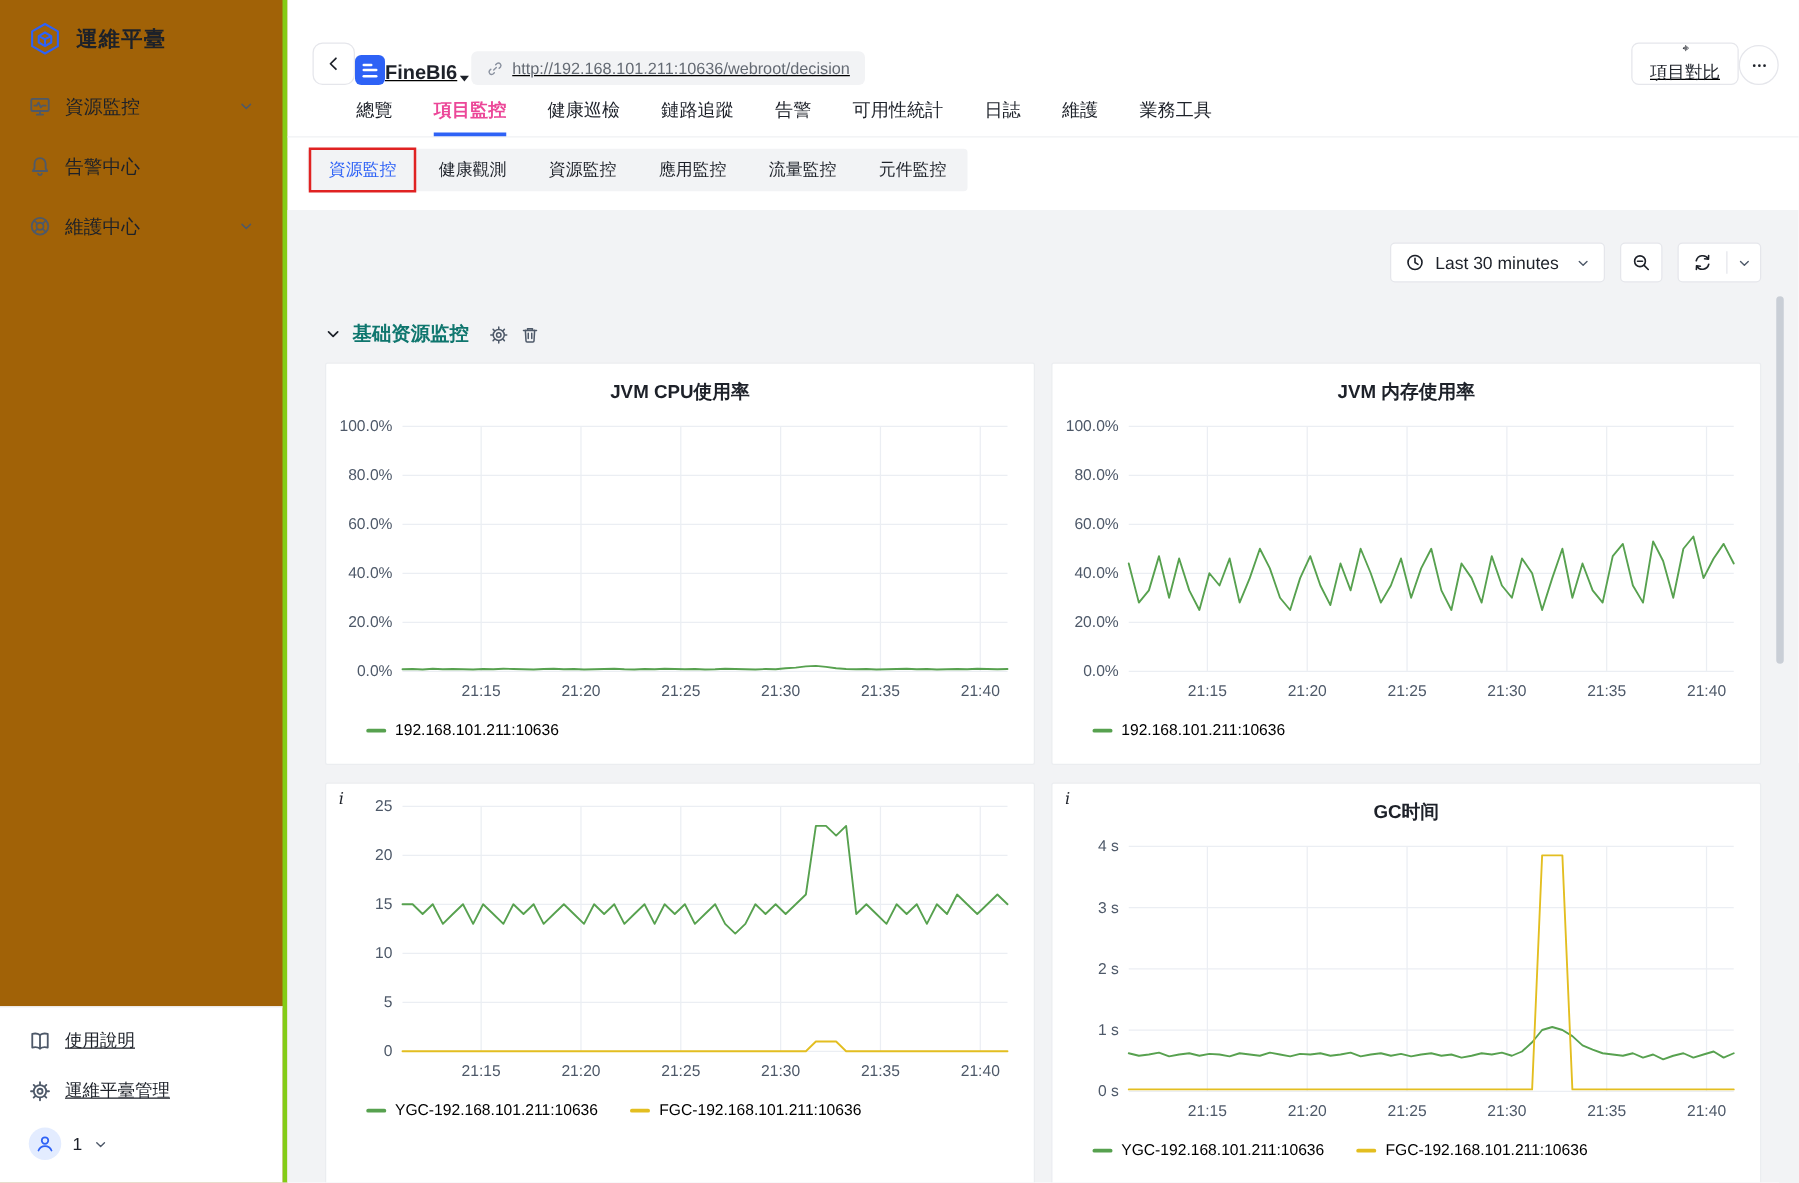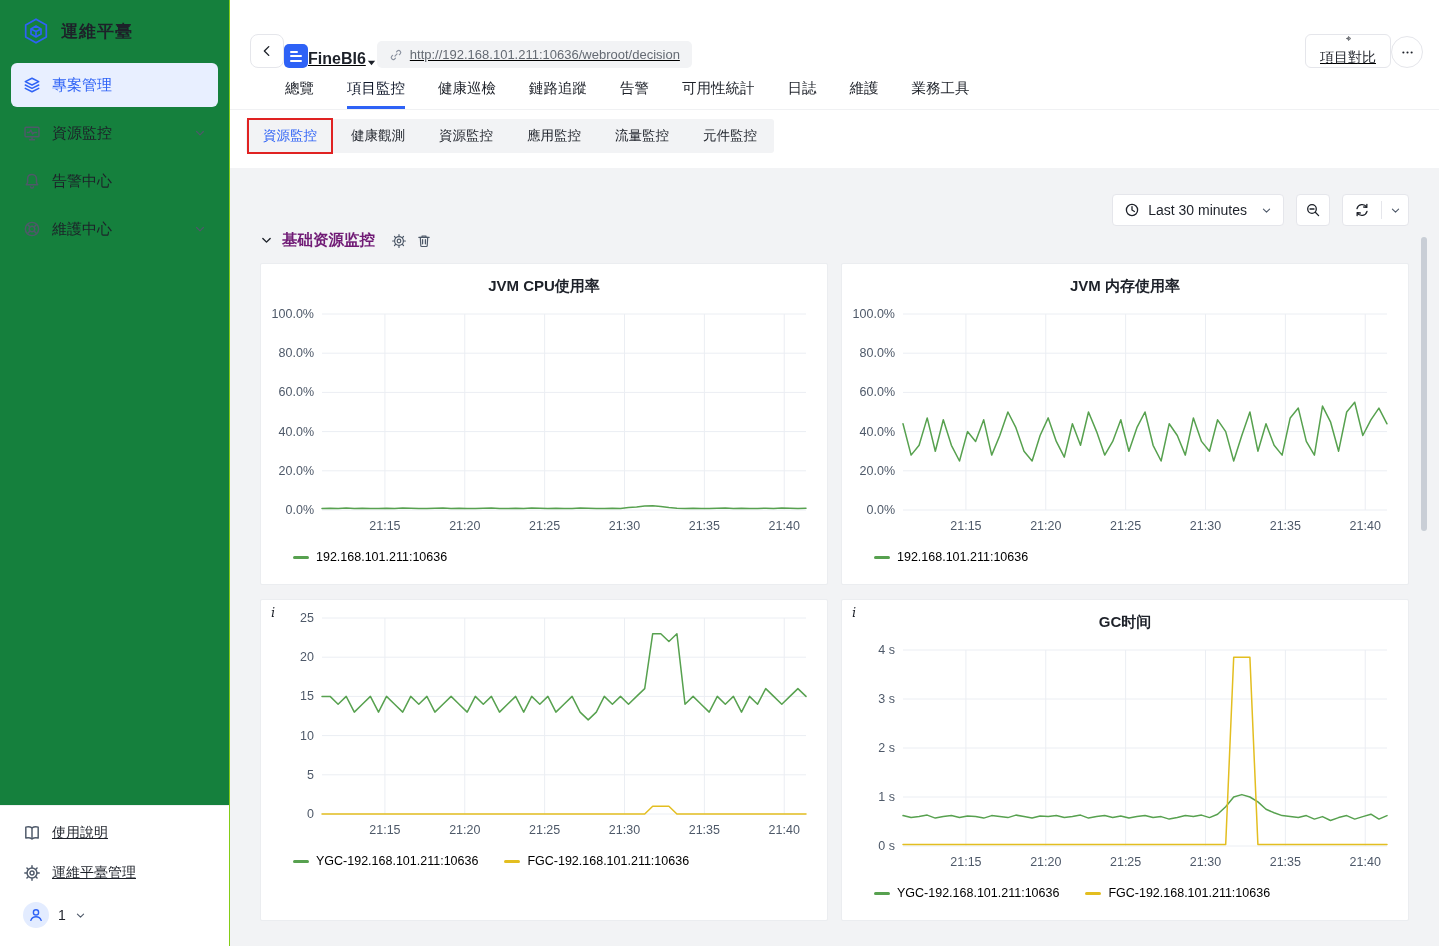--- a/index.html
+++ b/index.html
@@ -1,21 +1,21 @@
 <!DOCTYPE html>
 <html><head>
 <meta charset="utf-8">
 <style>
   * { box-sizing: border-box; margin: 0; padding: 0; }
   html,body { width:100%; height:100%; }
   body { font-family:"Liberation Sans","DejaVu Sans",sans-serif; background:#e9eaee; }
   .app { position:relative; width:1439px; height:946px; background:#fff; overflow:hidden; }
 
   
-  .sidebar { position:absolute; left:0; top:0; width:230px; height:100%; background:#15803d; border-right:1px solid #84cc16; }
+  .sidebar { position:absolute; left:0; top:0; width:230px; height:100%; background:#a16207; border-right:4px solid #84cc16; }
   .sb-header { display:flex; align-items:center; gap:11px; padding:17px 20px 14px 22px; }
   .sb-title { font-size:17px; font-weight:700; color:#1d2129; letter-spacing:1px; }
   .sb-menu { padding:4px 11px 0; }
   .sb-item { display:flex; align-items:center; gap:11px; height:44px; padding:0 12px; border-radius:6px;
              font-size:15px; color:#1d2129; cursor:pointer; margin-bottom:4px; }
   .sb-item .sb-icon { display:flex; color:#4e5969; }
   .sb-item.active { background:#e8efff; color:#2e62f6; font-weight:500; }
   .sb-item.active .sb-icon { color:#2e62f6; }
   .sb-chevron { margin-left:auto; color:#4e5969; display:flex; }
   .sb-footer { position:absolute; bottom:0; left:0; right:0; border-top:1px solid #eff0f2; padding:8px 11px 10px; background:#fff; }
@@ -40,41 +40,41 @@
   .url-chip { display:flex; align-items:center; gap:7px; height:27px; background:#f2f3f5; border-radius:5px;
               padding:0 12px; font-size:13px; color:#646a73; cursor:pointer; }
   .spacer { flex:1; }
   .btn { display:flex; align-items:center; gap:7px; height:34px; padding:0 14px; background:#fff;
          border:1px solid #e5e6eb; border-radius:6px; font-size:14px; color:#1d2129; cursor:pointer;
          font-family:inherit;flex-direction:column; }
 
   .tabs { display:flex; gap:33px; padding-left:55px; height:42px; border-bottom:1px solid #f0f1f3; flex:0 0 auto; }
   .tab { display:flex; align-items:center; font-size:14.5px; color:#1d2129; cursor:pointer;
          border-bottom:3px solid transparent; padding-top:2px; }
-  .tab.active { color:#0f172a; border-bottom-color:#2e62f6; font-weight:400; }
+  .tab.active { color:#ec4899; border-bottom-color:#2e62f6; font-weight:700; }
 
   .subtab-wrap { padding:9px 16px 15px; flex:0 0 auto; }
   .subtabs { display:inline-flex; background:#f2f3f5; border-radius:3px; }
   .subtab { position:relative; line-height:34px; padding:0 17px; font-size:13.5px; color:#1d2129; cursor:pointer; }
   .subtab.active { color:#2e62f6; font-weight:500; }
   .annotation-box { position:absolute; inset:-1px 1px; border:2px solid #e02222; pointer-events:none; }
 
   .content { flex:1; background:#f2f3f5; padding:0 30px; overflow:hidden; }
   .toolbar { display:flex; justify-content:flex-end; align-items:center; gap:12px; margin-top:26px; }
   .control { display:flex; align-items:center; gap:8px; height:32px; background:#fff; border:1px solid #e5e6eb;
              border-radius:4px; padding:0 11px; font-size:14px; color:#1d2129; cursor:pointer; }
   .tool-sq { width:34px; height:32px; border-radius:4px; }
   .split { display:flex; align-items:center; height:32px; background:#fff; border:1px solid #e5e6eb; border-radius:4px; }
   .split button { border:none; background:none; height:100%; display:flex; align-items:center; justify-content:center;
                   cursor:pointer; color:#1d2129; }
   .split .seg-main { width:38px; }
   .split .seg-caret { width:26px; }
   .split .divider { width:1px; height:18px; background:#e5e6eb; }
 
-  .section-head { display:flex; align-items:center; gap:9px; margin-top:4px; color:#701a75;font-family:Liberation Serif, serif; }
+  .section-head { display:flex; align-items:center; gap:9px; margin-top:31px; color:#0f766e;font-family:Liberation Serif, serif; }
   .sec-title { font-size:15.5px; font-weight:700; }
   .sec-icon { display:flex; color:#4e5969; cursor:pointer; }
   .collapse-caret { display:flex; color:#1d2129; cursor:pointer; }
 
   .grid { margin-top:12px; display:grid; grid-template-columns:568px 568px; column-gap:13px; row-gap:14px; }
   .panel { position:relative; width:568px; height:322px; background:#fff; border:1px solid #ebedf0; border-radius:2px; }
   .panel-title { margin-top:13px; text-align:center; font-size:15px; font-weight:700; color:#1d2129; }
   .chart-svg { display:block; margin:2px auto 0; }
   .legend { display:flex; gap:26px; align-items:center; padding-left:32px; margin-top:2px; }
   .legend-item { display:flex; align-items:center; gap:7px; font-size:12.5px; color:#000000; cursor:pointer; }
@@ -97,30 +97,20 @@
         <svg width="28" height="28" viewBox="0 0 28 28" fill="none" stroke="#2e62f6" stroke-width="1.7" stroke-linejoin="round">
           <path d="M14 2.2 L24.3 8.1 V19.9 L14 25.8 L3.7 19.9 V8.1 Z"></path>
           <path d="M14 9 L19 11.9 V17 L14 19.9 L9 17 V11.9 Z"></path>
           <path d="M14 19.9 V14.4 M14 14.4 L9 11.9 M14 14.4 L19 11.9"></path>
         </svg>
       </span>
       <span class="sb-title">運維平臺</span>
     </div>
 
     <nav class="sb-menu">
-      <div class="sb-item active">
-        <span class="sb-icon">
-          <svg width="18" height="18" viewBox="0 0 16 16" fill="none" stroke="currentColor" stroke-width="1.3" stroke-linejoin="round" stroke-linecap="round">
-            <path d="M8 2 L14 5 L8 8 L2 5 Z"></path>
-              <path d="M2 8 L8 11 L14 8"></path>
-              <path d="M2 11 L8 14 L14 11"></path>
-          </svg>
-        </span>
-        <span>專案管理</span>
-      </div>
       <div class="sb-item">
         <span class="sb-icon">
           <svg width="18" height="18" viewBox="0 0 16 16" fill="none" stroke="currentColor" stroke-width="1.3" stroke-linejoin="round" stroke-linecap="round">
             <rect x="1.8" y="2.8" width="12.4" height="8.6" rx="1"></rect>
             <path d="M4 7.6 h1.6 l1.4-2.2 1.5 3.4 1.3-1.2 H12"></path>
             <path d="M5.8 14 h4.4 M8 11.4 V14"></path>
           </svg>
         </span>
         <span>資源監控</span>
         <span class="sb-chevron">

